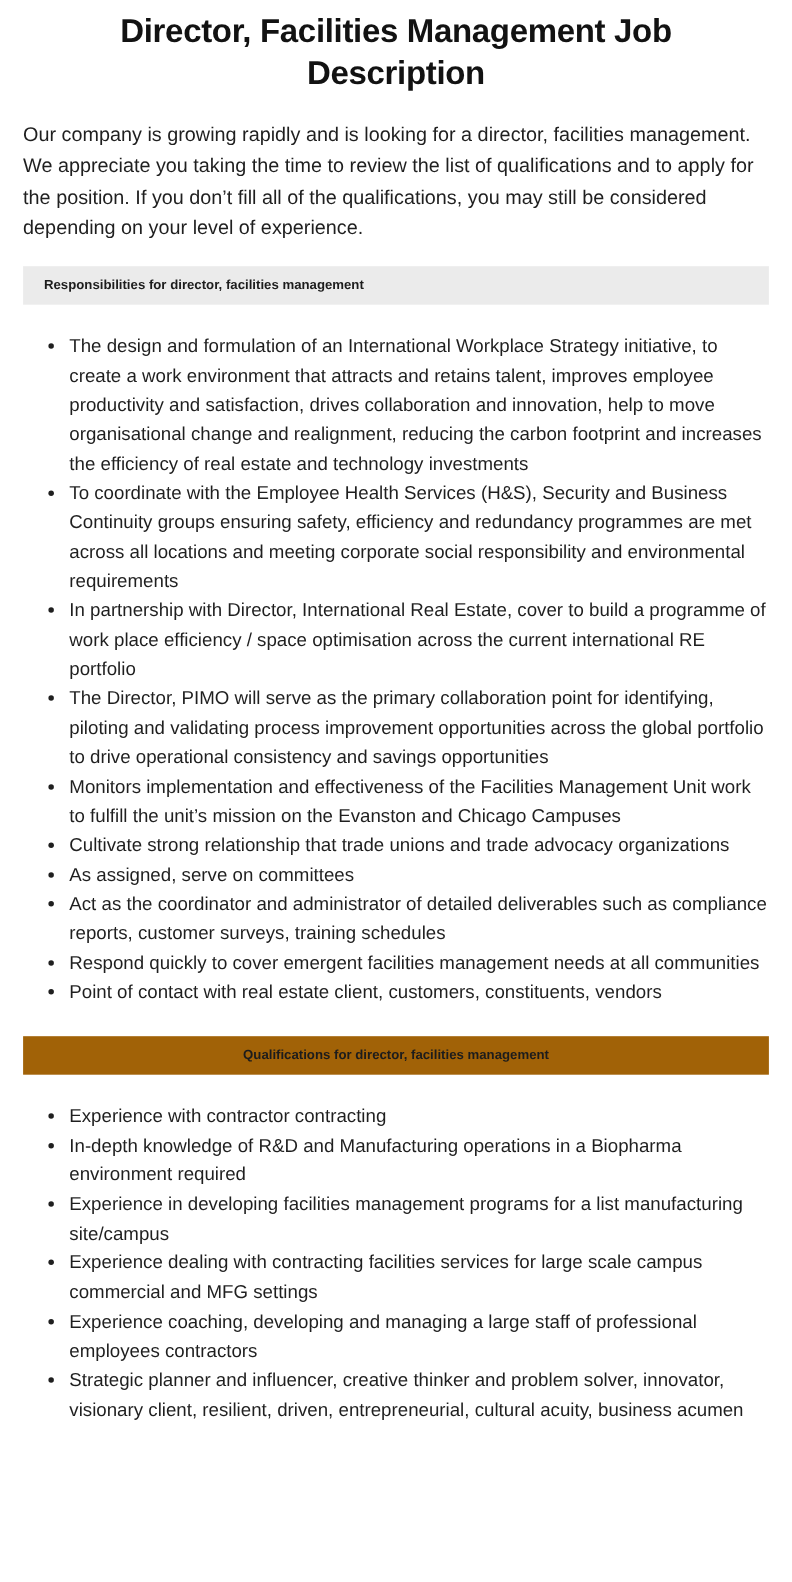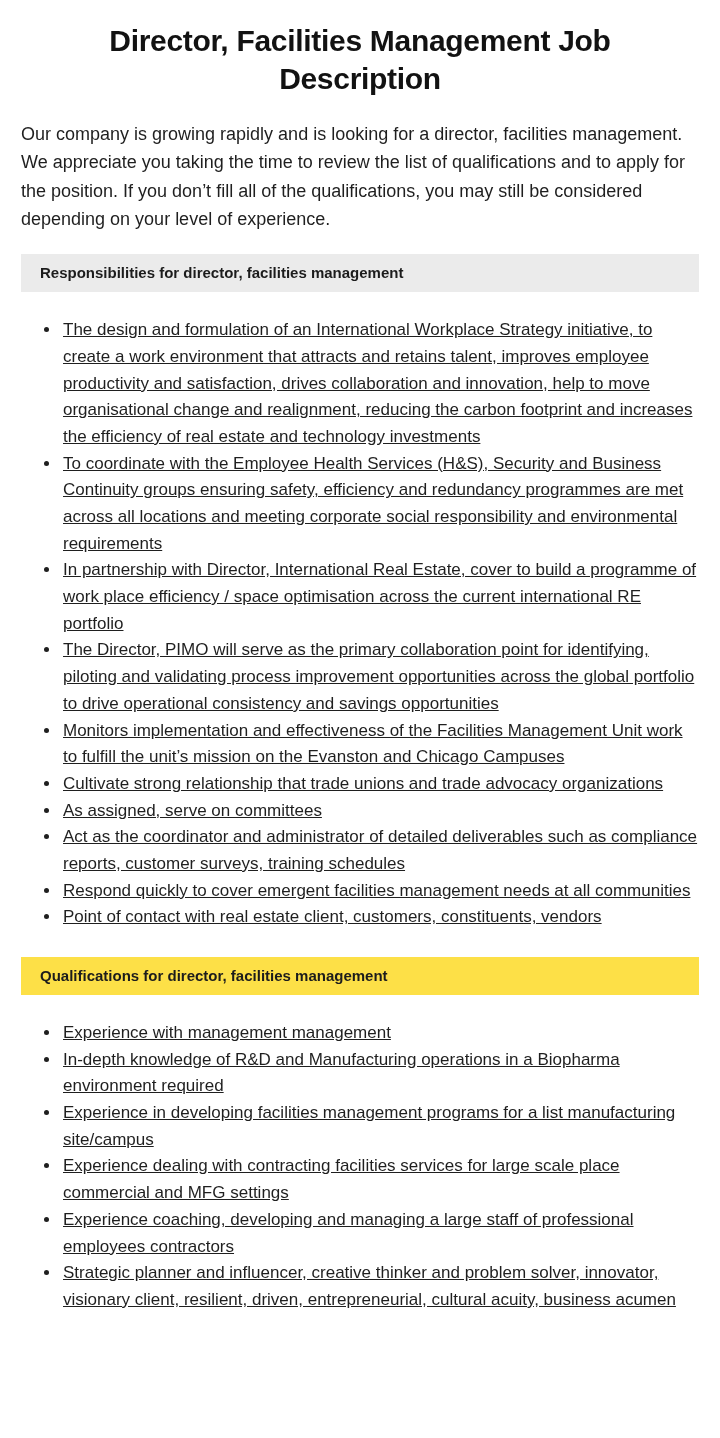--- a/index.html
+++ b/index.html
@@ -8,51 +8,50 @@
     background: #ffffff;
   }
   body {
     width: 720px;
     min-height: 1438px;
     font-family: "Liberation Sans", "DejaVu Sans", sans-serif;
     color: #1f1f1f;
     -webkit-font-smoothing: antialiased;
   }
   .page {
-    padding: 16px 21px 24px 21px;
+    padding: 4px 21px 24px 21px;
     box-sizing: border-box;
   }
   .title {
     font-size: 30px;
     font-weight: 700;
     line-height: 1.27;
     text-align: center;
     letter-spacing: -0.3px;
     margin: 6px 34px 22px 34px;
     color: #121212;
   }
   .intro {
     font-size: 18px;
     line-height: 1.57;
     margin: 0 0 21px 0;
     color: #1f1f1f;
   }
   .section-heading {
     background: #ebebeb;
-    font-size: 15px;
+    font-size: 12px;
     font-weight: 700;
     color: #1c1c1c;
     padding: 10px 19px 11px 19px;
     margin: 21px 0 0 0;
   }
   .bullet-list {
     margin: 25px 0 26px 0;
     padding-left: 40px;
     list-style-type: disc;
-    text-decoration: underline;
   }
   .bullet-list li {
     font-size: 17px;
     line-height: 1.57;
     margin: 0;
     padding-left: 2px;
     color: #1f1f1f;
   }
 </style>
 </head>
@@ -68,23 +67,23 @@
         <li>To coordinate with the Employee Health Services (H&amp;S), Security and Business Continuity groups ensuring safety, efficiency and redundancy programmes are met across all locations and meeting corporate social responsibility and environmental requirements</li>
         <li>In partnership with Director, International Real Estate, cover to build a programme of work place efficiency / space optimisation across the current international RE portfolio</li>
         <li>The Director, PIMO will serve as the primary collaboration point for identifying, piloting and validating process improvement opportunities across the global portfolio to drive operational consistency and savings opportunities</li>
         <li>Monitors implementation and effectiveness of the Facilities Management Unit work to fulfill the unit’s mission on the Evanston and Chicago Campuses</li>
         <li>Cultivate strong relationship that trade unions and trade advocacy organizations</li>
         <li>As assigned, serve on committees</li>
         <li>Act as the coordinator and administrator of detailed deliverables such as compliance reports, customer surveys, training schedules</li>
         <li>Respond quickly to cover emergent facilities management needs at all communities</li>
         <li>Point of contact with real estate client, customers, constituents, vendors</li>
       </ul>
-      <div class="section-heading" style="background: #fde047;">Qualifications for director, facilities management</div>
+      <div class="section-heading" style="background: #a16207; text-align: center;">Qualifications for director, facilities management</div>
       <ul class="bullet-list">
-        <li>Experience with management management</li>
+        <li>Experience with contractor contracting</li>
         <li>In-depth knowledge of R&amp;D and Manufacturing operations in a Biopharma environment required</li>
         <li>Experience in developing facilities management programs for a list manufacturing site/campus</li>
-        <li>Experience dealing with contracting facilities services for large scale place commercial and MFG settings</li>
+        <li>Experience dealing with contracting facilities services for large scale campus commercial and MFG settings</li>
         <li>Experience coaching, developing and managing a large staff of professional employees contractors</li>
         <li>Strategic planner and influencer, creative thinker and problem solver, innovator, visionary client, resilient, driven, entrepreneurial, cultural acuity, business acumen</li>
       </ul>
     </div>
 </main>
 
 </body></html>

